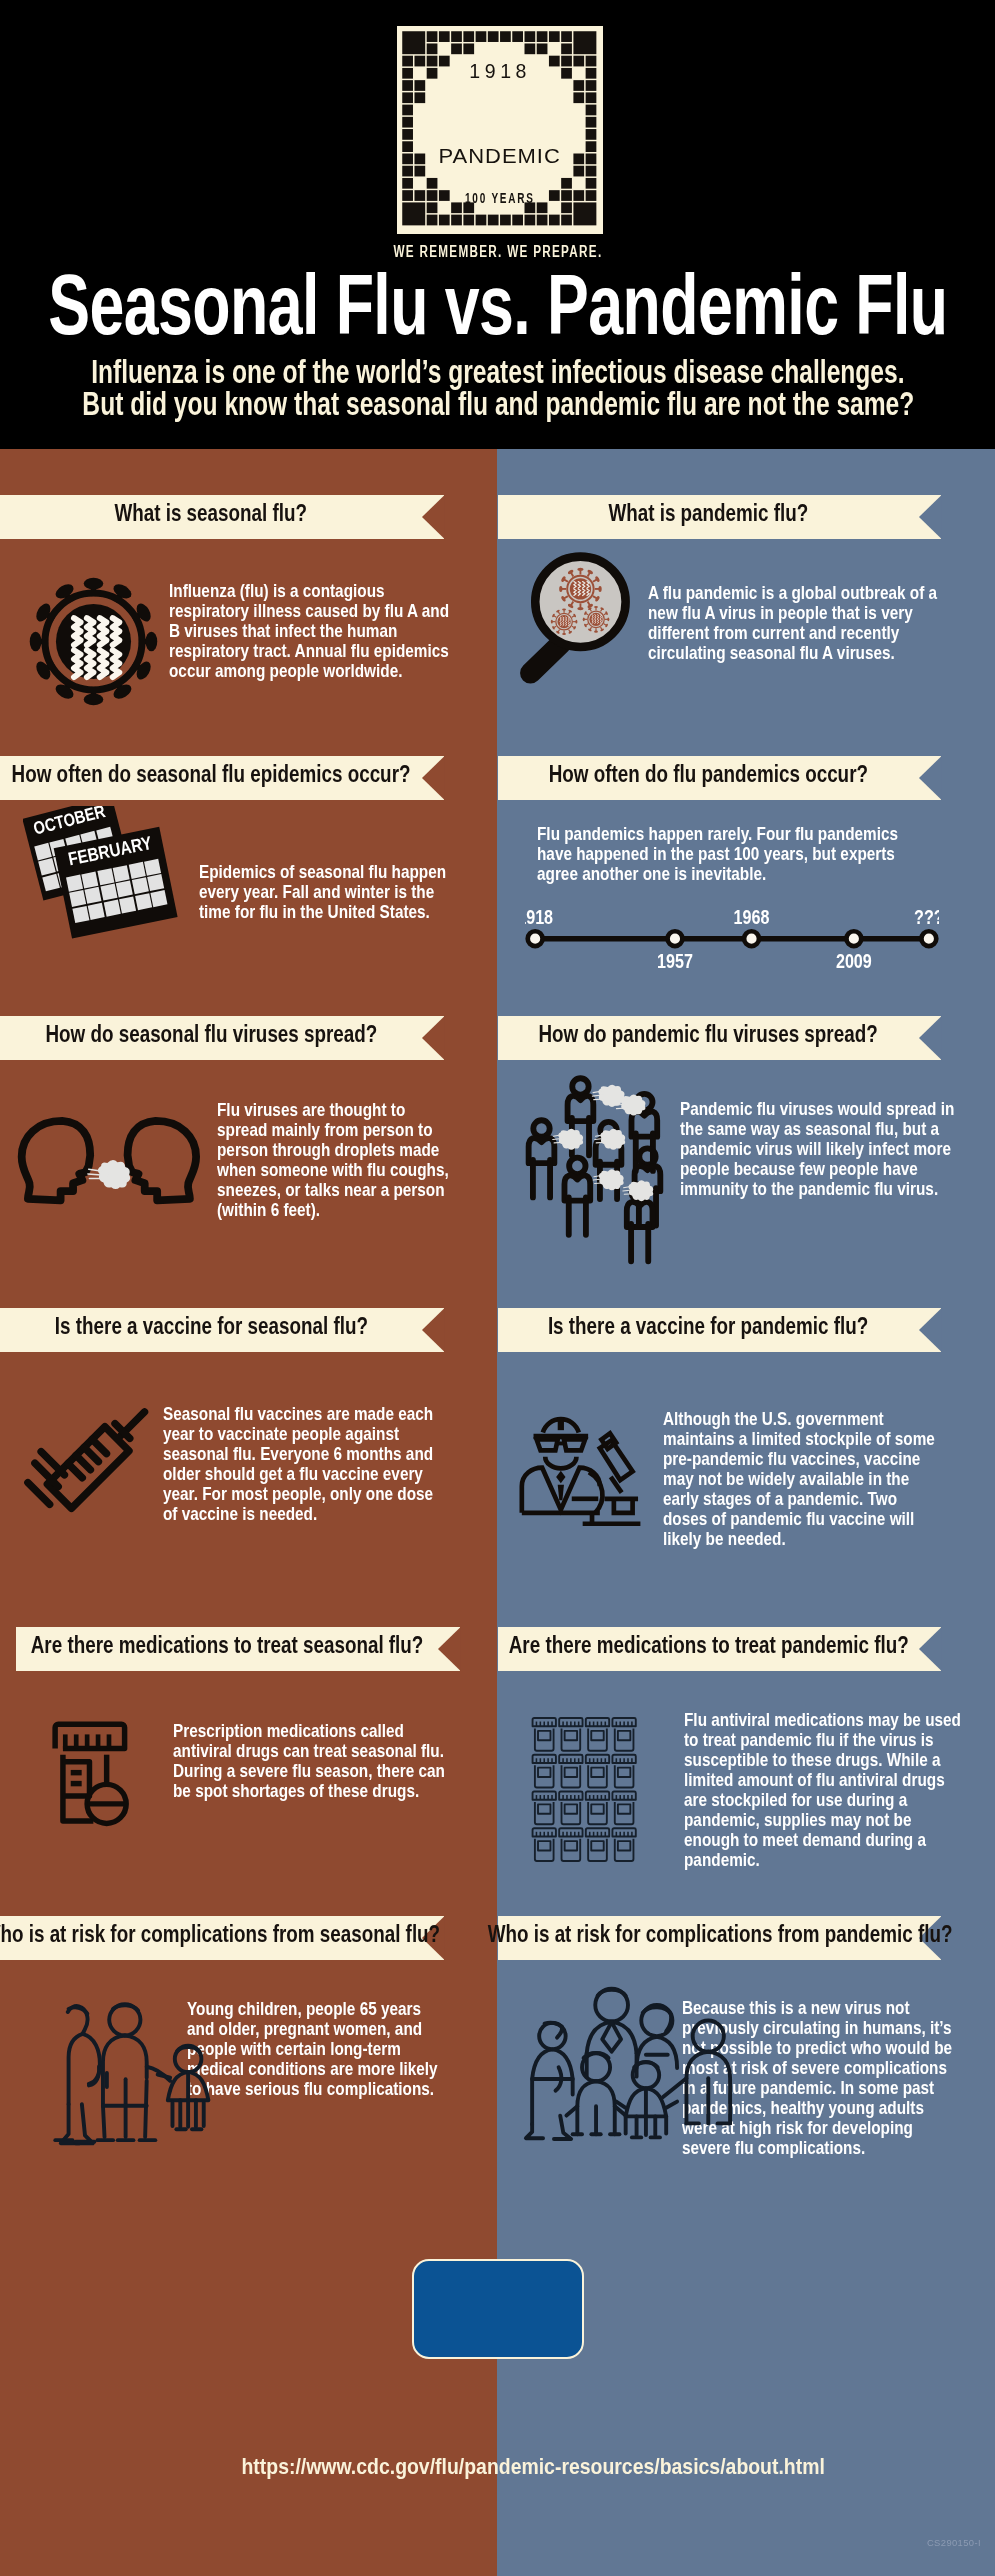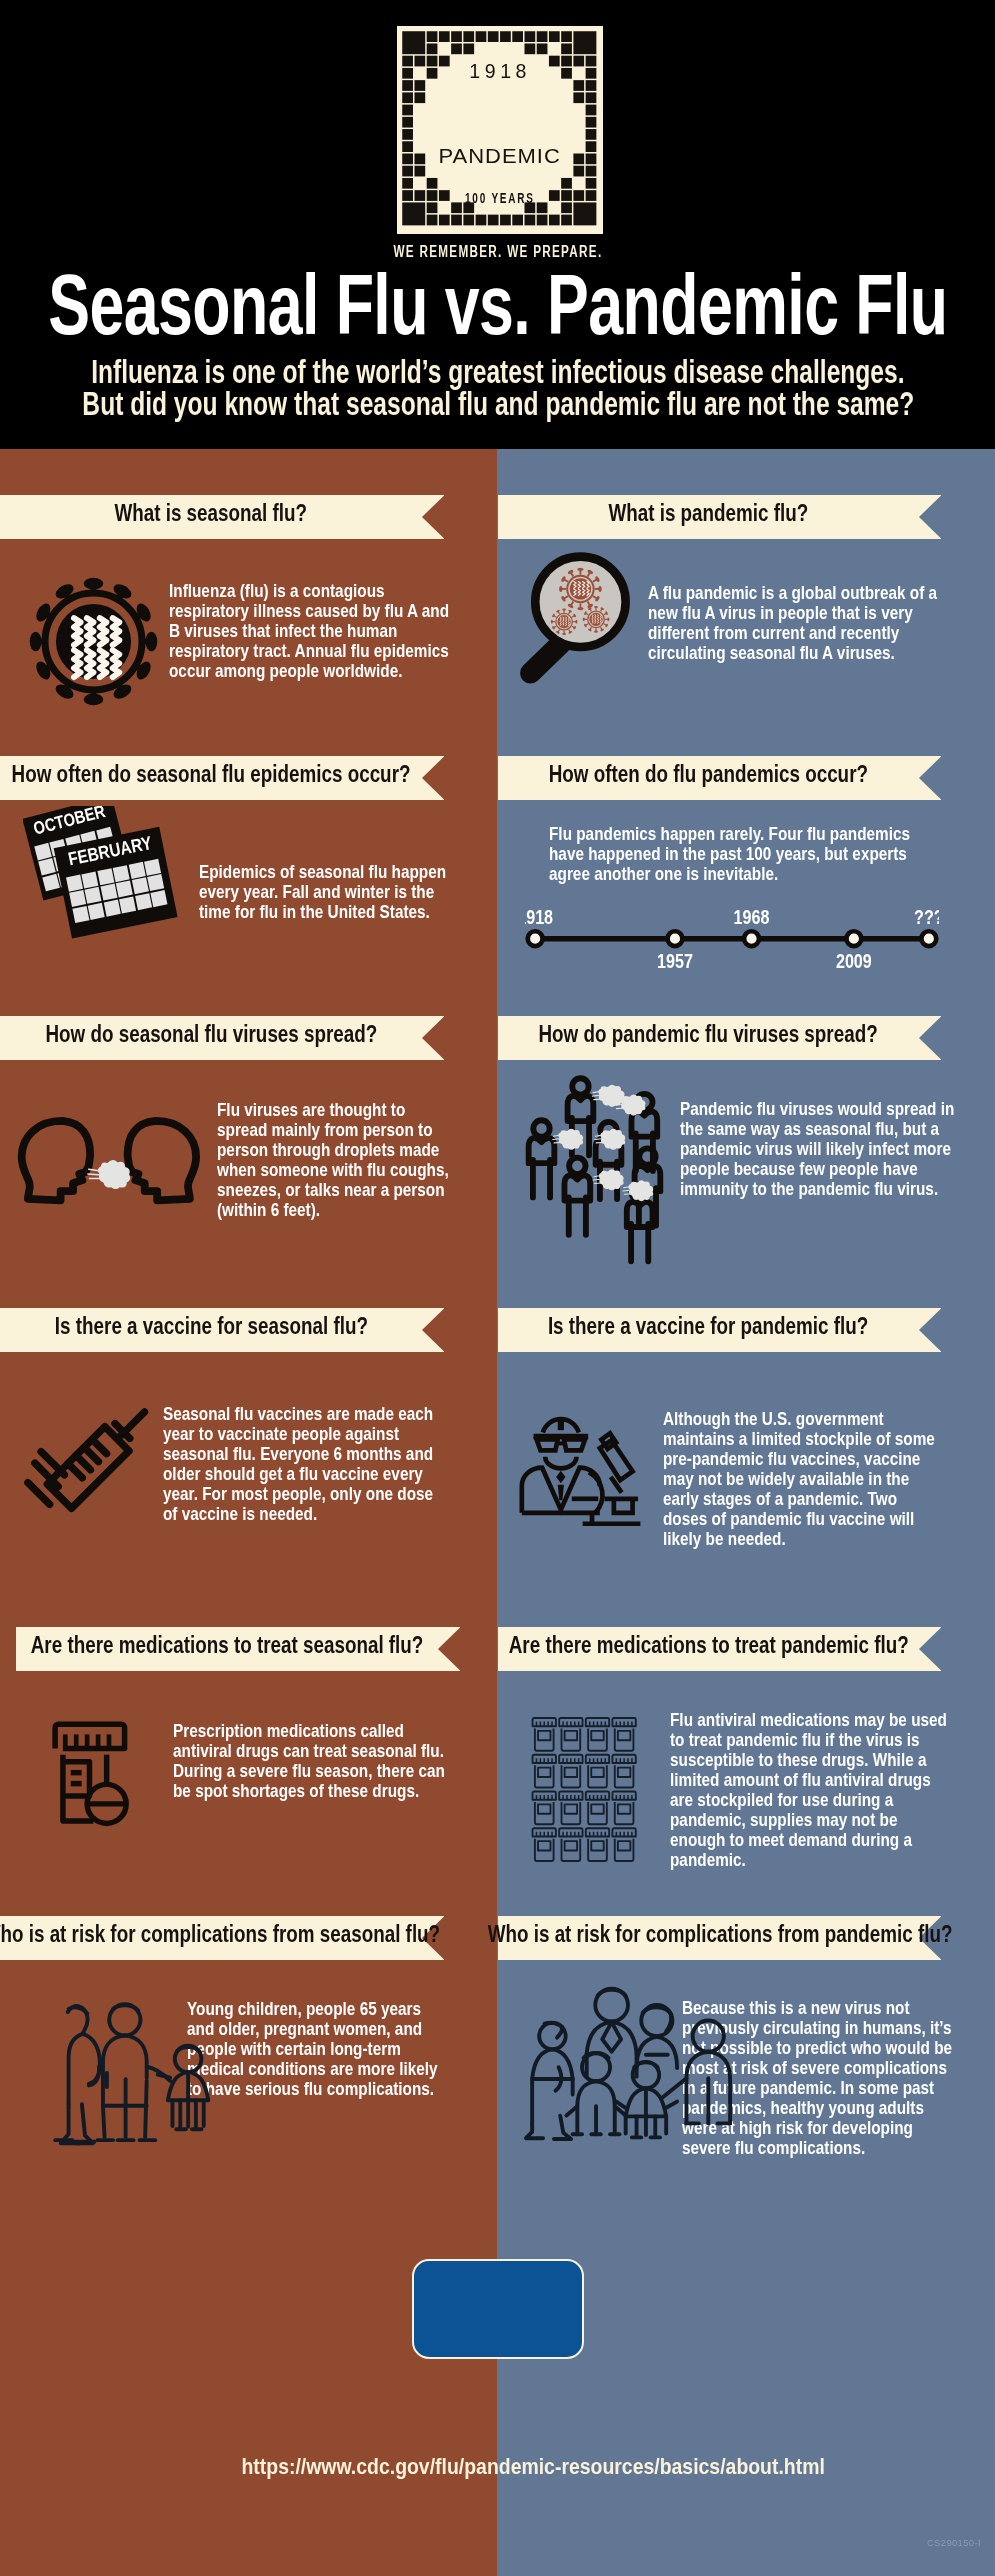--- a/index.html
+++ b/index.html
@@ -195,21 +195,21 @@
       <div class="ribbon" style="left:498px;top:756px;width:443px">
         <div class="rbody" style="width:443px"></div>
         <div class="rtip" style="left:421px;background:#617794;"></div>
         <div class="rlabel" style="left:0;width:421px">
           <i>How often do flu pandemics occur?</i>
         </div>
       </div>
       <div class="btext" style="left:199px;top:862px;width:248px">
         <i>Epidemics of seasonal flu happen every year. Fall and winter is the time for flu in the United States.</i>
       </div>
-      <div class="btext" style="left:549px;top:824px;width:373px">
+      <div class="btext" style="left:537px;top:824px;width:373px">
         <i>Flu pandemics happen rarely. Four flu pandemics have happened in the past 100 years, but experts agree another one is inevitable.</i>
       </div>
       <div class="ribbon" style="left:0;top:1016px;width:444px">
         <div class="rbody" style="width:444px"></div>
         <div class="rtip" style="left:422px;background:#8F4A30;"></div>
         <div class="rlabel" style="left:0;width:422px">
           <i>How do seasonal flu viruses spread?</i>
         </div>
       </div>
       <div class="ribbon" style="left:498px;top:1016px;width:443px">
@@ -255,21 +255,21 @@
       <div class="ribbon" style="left:498px;top:1627px;width:443px">
         <div class="rbody" style="width:443px"></div>
         <div class="rtip" style="left:421px;background:#617794;"></div>
         <div class="rlabel" style="left:0;width:421px">
           <i>Are there medications to treat pandemic flu?</i>
         </div>
       </div>
       <div class="btext" style="left:173px;top:1721px;width:277px">
         <i>Prescription medications called antiviral drugs can treat seasonal flu. During a severe flu season, there can be spot shortages of these drugs.</i>
       </div>
-      <div class="btext" style="left:670px;top:1710px;width:287px">
+      <div class="btext" style="left:684px;top:1710px;width:287px">
         <i>Flu antiviral medications may be used to treat pandemic flu if the virus is susceptible to these drugs. While a limited amount of flu antiviral drugs are stockpiled for use during a pandemic, supplies may not be enough to meet demand during a pandemic.</i>
       </div>
       <div class="ribbon" style="left:0;top:1916px;width:444px">
         <div class="rbody" style="width:444px"></div>
         <div class="rtip" style="left:422px;background:#8F4A30;"></div>
         <div class="rlabel" style="left:0;width:422px">
           <i>Who is at risk for complications from seasonal flu?</i>
         </div>
       </div>
       <div class="ribbon" style="left:498px;top:1916px;width:443px">

